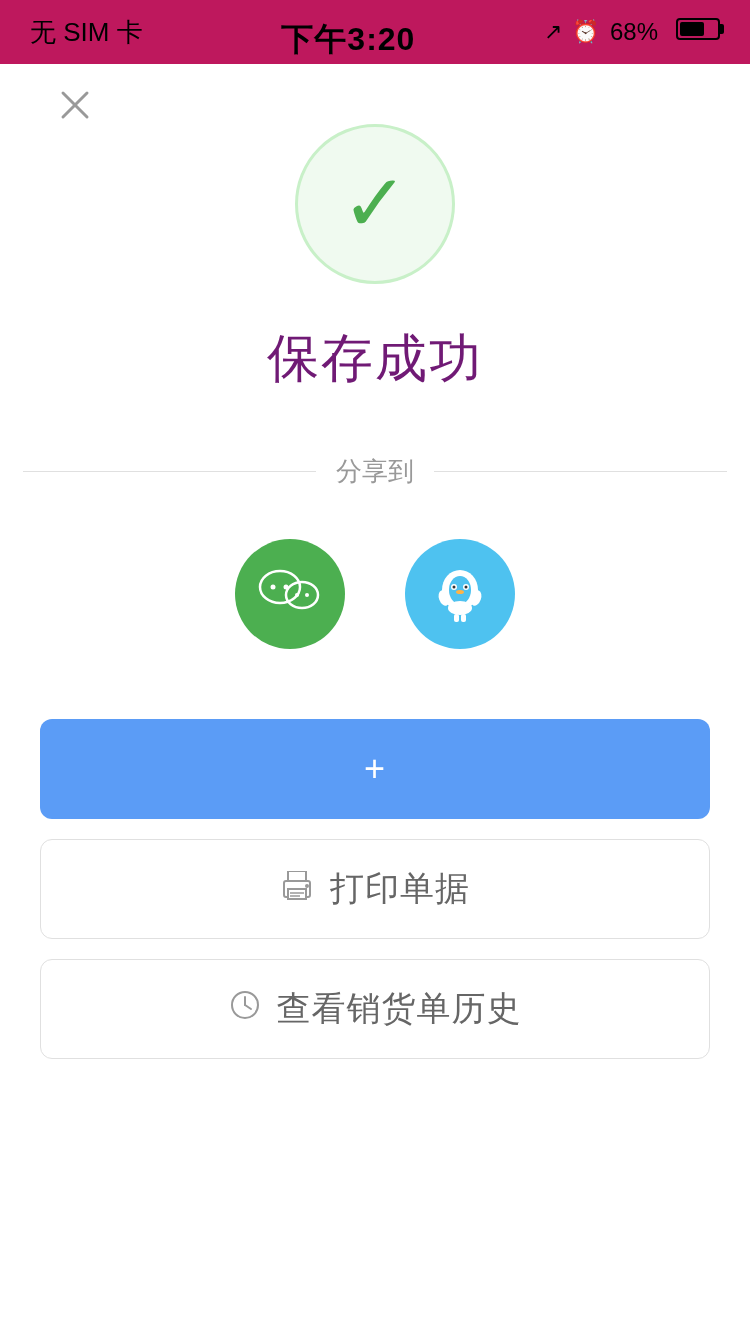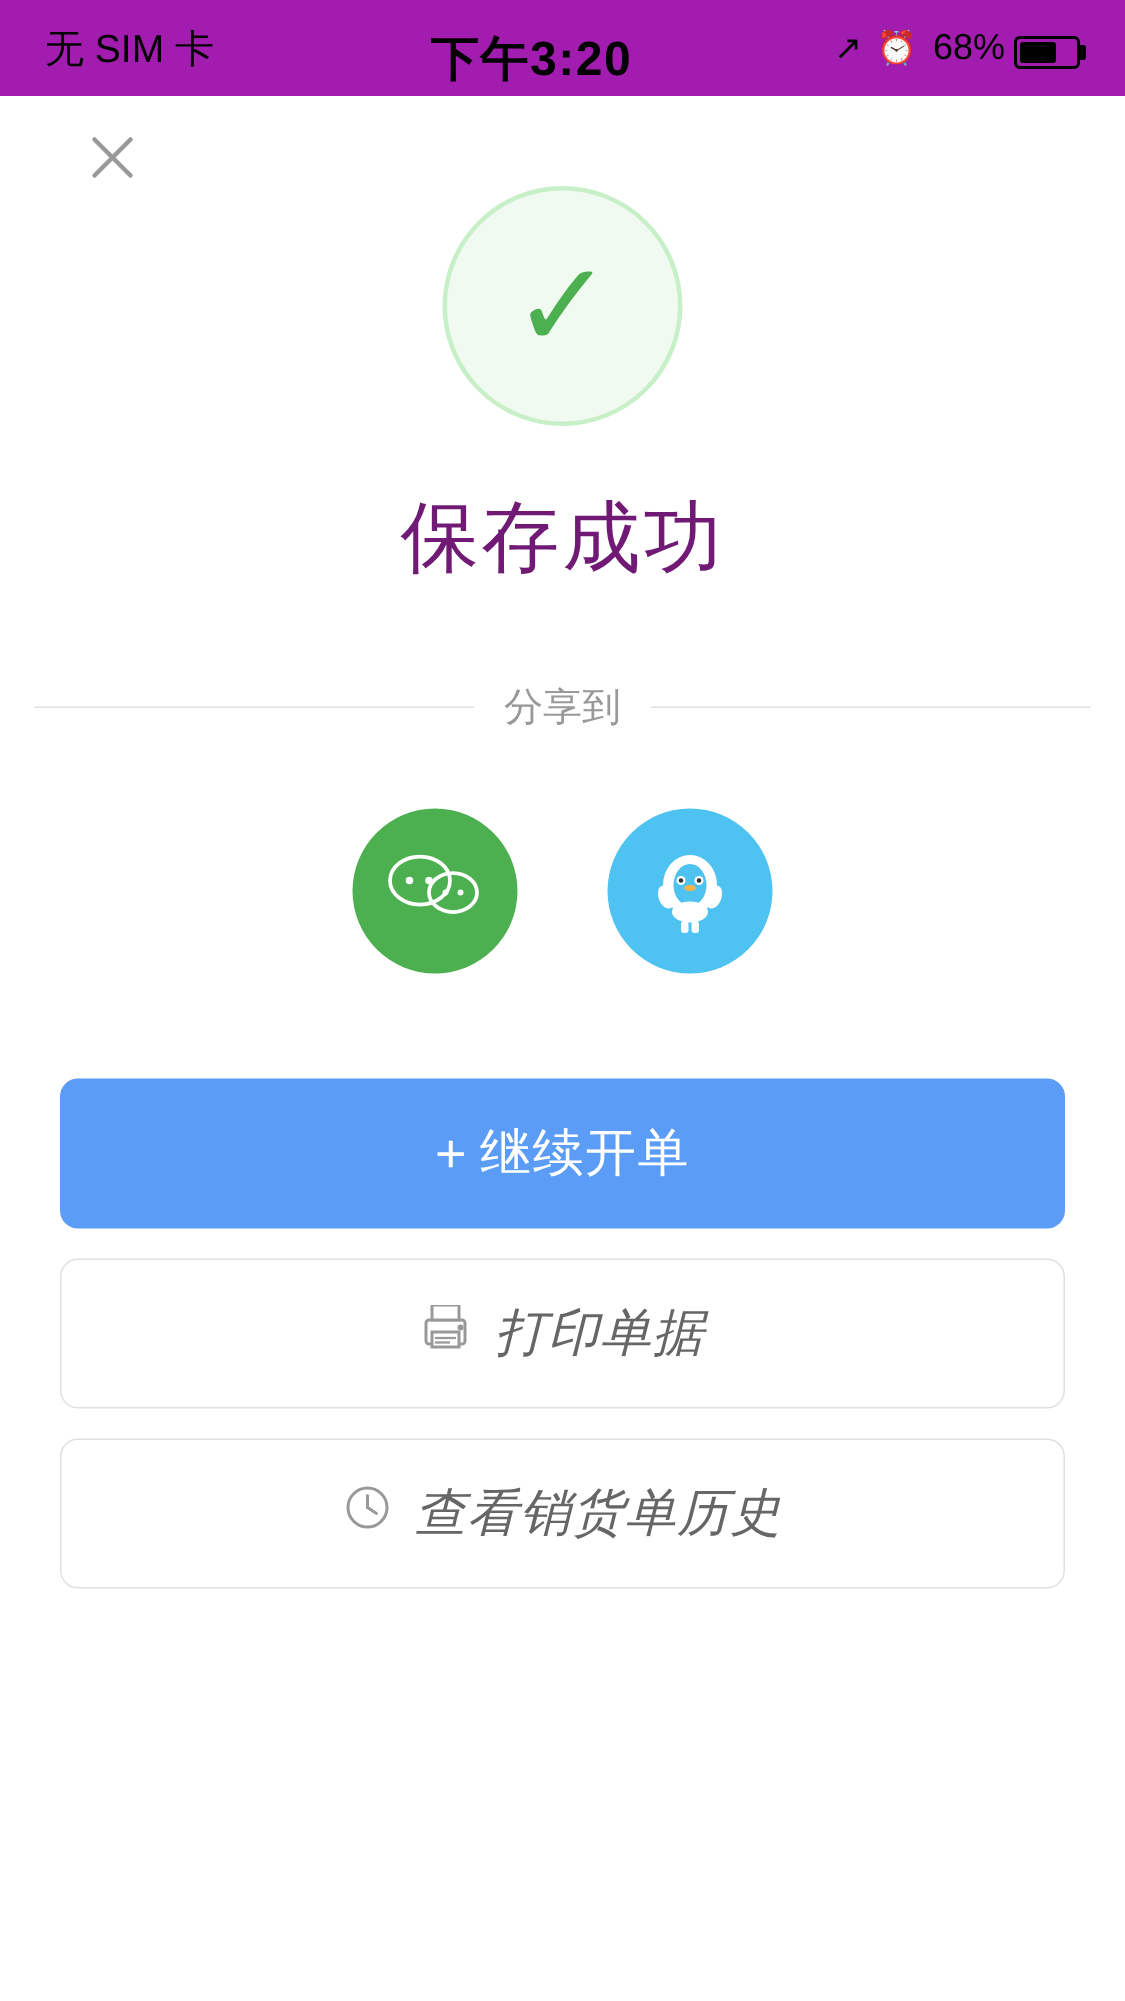--- a/index.html
+++ b/index.html
@@ -15,21 +15,21 @@
     }
 
     
     .status-bar {
       width: 100%;
       height: 64px;
       display: flex;
       align-items: center;
       justify-content: space-between;
       padding: 0 30px;
-      background: #a21caf;
+      background: #be185d;
     }
 
     .status-left {
       display: flex;
       align-items: center;
       gap: 10px;
       font-size: 26px;
       color: #000;
       font-weight: 500;
     }
@@ -45,22 +45,22 @@
     .status-right {
       display: flex;
       align-items: center;
       gap: 10px;
       font-size: 24px;
       color: #000;
     }
 
     .battery-container {
       display: flex;
-      align-items: flex-end;
-      gap: 6px;
+      align-items: flex-start;
+      gap: 18px;
     }
 
     .battery {
       width: 44px;
       height: 22px;
       border: 2px solid #000;
       border-radius: 4px;
       position: relative;
       display: flex;
       align-items: center;
@@ -215,21 +215,20 @@
       background: #5B9CF6;
       color: #fff;
       font-weight: 400;
     }
 
     .btn-secondary {
       background: #fff;
       color: #666;
       border: 1px solid #e0e0e0;
       font-weight: 400;
-      font-style: italic;
     }
   </style>
 </head>
 <body>
 
 <div class="status-bar">
   <div class="status-left">
     <span>无 SIM 卡</span>
     <span>
       <svg viewBox="0 0 24 18" fill="none" xmlns="http://www.w3.org/2000/svg">
@@ -300,21 +299,20 @@
         <ellipse cx="32" cy="46" rx="12" ry="7" fill="white"></ellipse>
         <rect x="26" y="52" width="5" height="8" rx="2" fill="white"></rect>
         <rect x="33" y="52" width="5" height="8" rx="2" fill="white"></rect>
       </svg>
     </div>
   </div>
 
   <div class="action-buttons">
     <button class="btn btn-primary">
       <span style="font-size:36px; font-weight:300;">+</span>
-      <span style="margin-left:-8px;">继续开单</span>
     </button>
 
     <button class="btn btn-secondary">
       <span style="font-size:30px;">
         <svg width="34" height="30" viewBox="0 0 34 30" fill="none" xmlns="http://www.w3.org/2000/svg">
           <rect x="4" y="10" width="26" height="16" rx="2" stroke="#999" stroke-width="2" fill="none"></rect>
           <rect x="8" y="0" width="18" height="10" fill="white" stroke="#999" stroke-width="2"></rect>
           <rect x="8" y="18" width="18" height="10" fill="white" stroke="#999" stroke-width="2"></rect>
           <line x1="10" y1="22" x2="24" y2="22" stroke="#999" stroke-width="1.5"></line>
           <line x1="10" y1="25" x2="20" y2="25" stroke="#999" stroke-width="1.5"></line>

